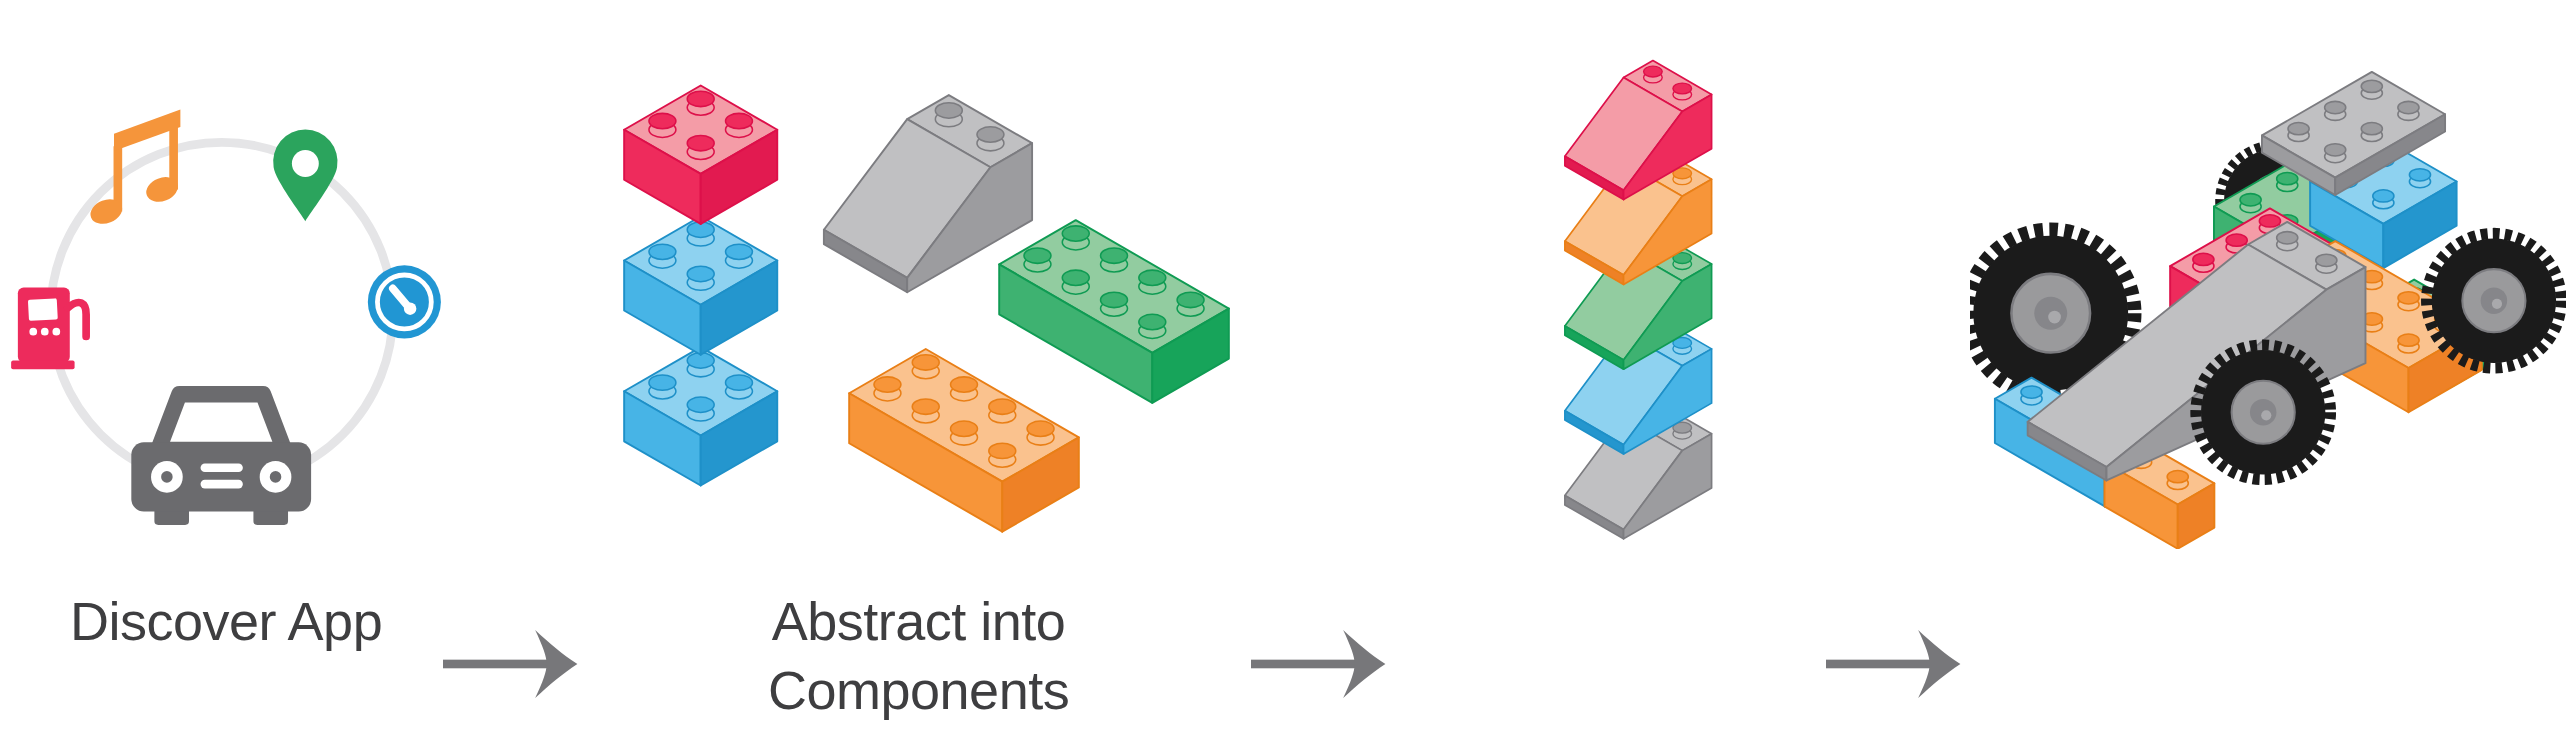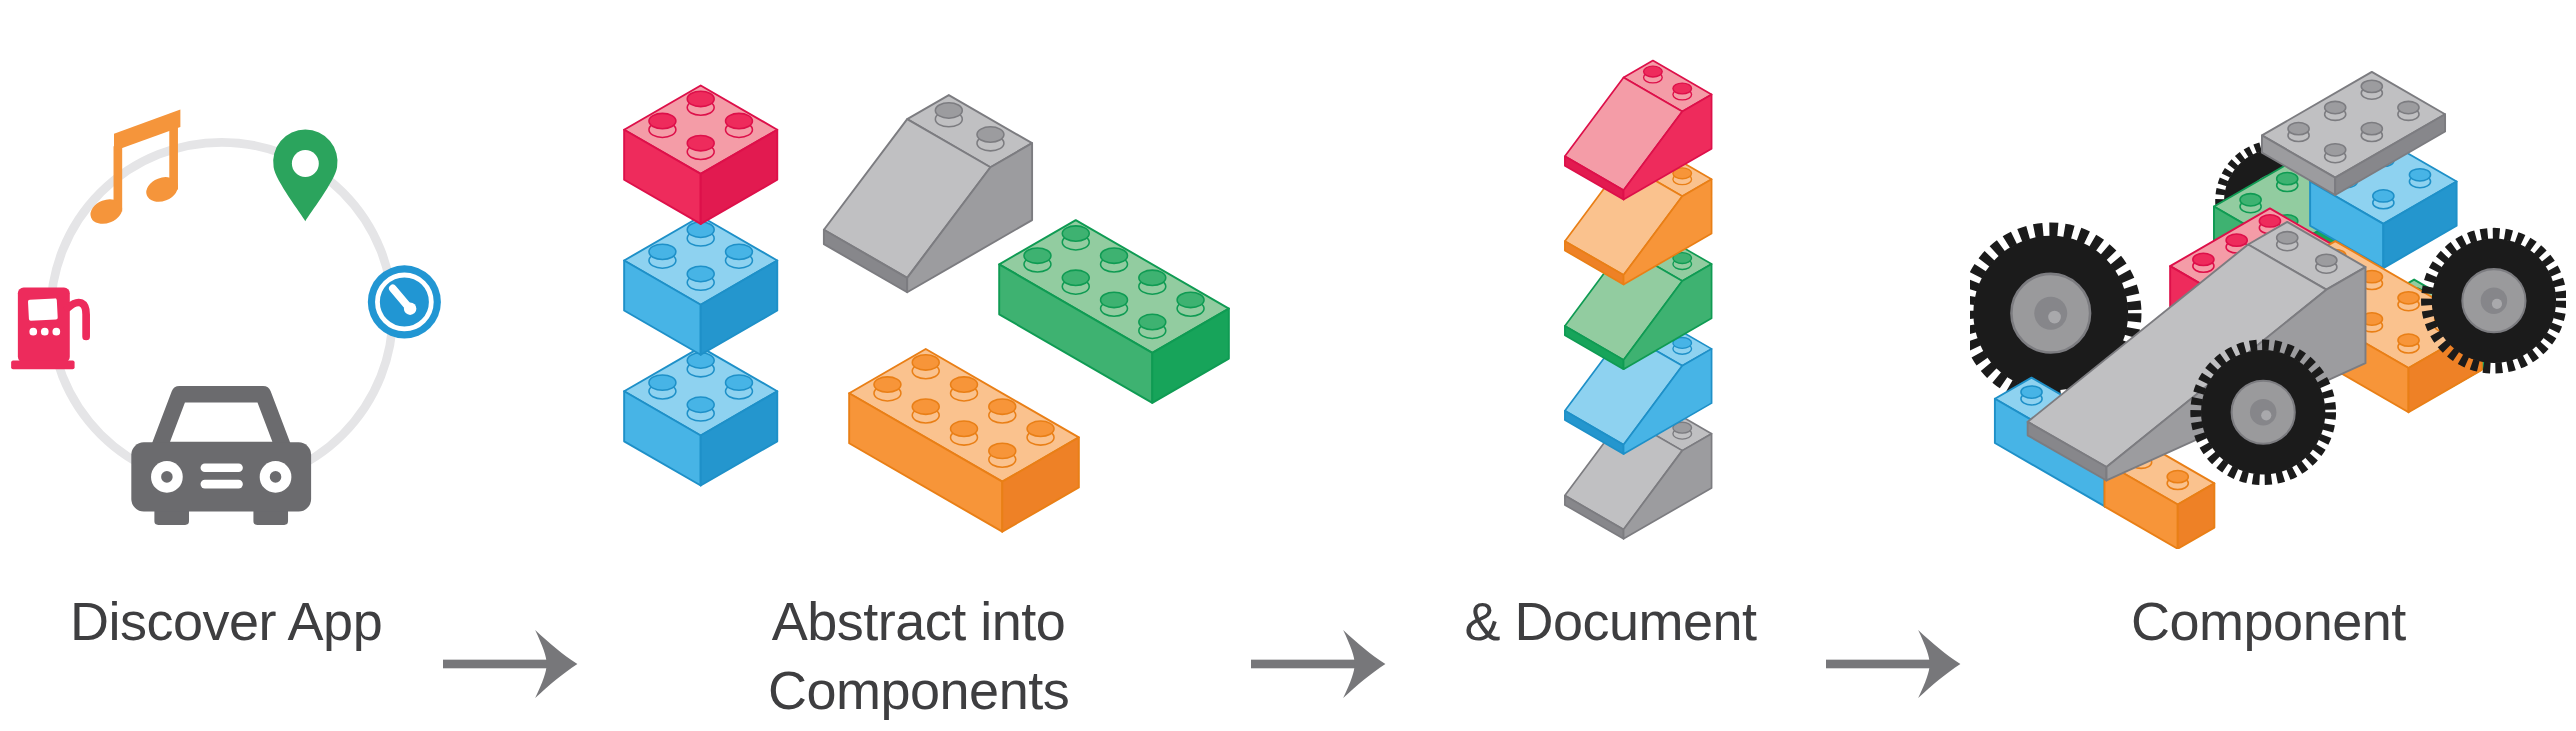--- a/index.html
+++ b/index.html
@@ -222,21 +222,20 @@
       <g>
         <polygon class="face top-red" points="200,36 269.2,76 234.6,96 165.4,56"></polygon>
         <polygon class="face top-red" points="165.4,56 234.6,96 165.4,189 96.2,149"></polygon>
         <polygon class="face right-red" points="96.2,149 165.4,189 165.4,200 96.2,160"></polygon>
         <polygon class="face left-red" points="269.2,76 234.6,96 165.4,189 165.4,200 269.2,140"></polygon>
         <use href="#studs" x="200" y="56" class="st-red"></use>
           <use href="#studs" x="234.6" y="76" class="st-red"></use>
       </g>
     </svg>
     <div class="labels">
-      <div>&amp; Document</div>
     </div>
   </div>
 
   <svg class="arrow" width="144" height="87" viewBox="0 0 150 90">
     <rect x="0" y="41" width="110" height="9" fill="var(--arrow)"></rect>
     <path d="M96,10 C111,24 124,35 140,45.5 C124,56 111,67 96,81 C104,64 108,53.5 108,45.5 C108,37.5 104,27 96,10 Z" fill="var(--arrow)"></path>
   </svg>
 
   <div class="stage" style="width:606px">
     <svg width="596" height="510" viewBox="0 0 620 530">
@@ -331,18 +330,17 @@
         <polygon class="face top-gray" points="289.3,213.5 370.7,260.5 142,445 60,398"></polygon>
         <polygon class="face right-gray" points="60,398 142,445 142,459 60,412"></polygon>
         <polygon class="face left-gray" points="411.4,237 370.7,260.5 142,445 142,459 411.4,337"></polygon>
         <use href="#studs" x="330" y="213.5" class="st-gray"></use>
           <use href="#studs" x="370.7" y="237" class="st-gray"></use>
       </g>
       <use href="#wheel" transform="translate(305,388) scale(1.06)"></use>
       <use href="#wheel" transform="translate(545,272) scale(1.06)"></use>
     </svg>
     <div class="labels">
-      <div>Component</div>
     </div>
   </div>
 
 </div>
 
 
 </body></html>

